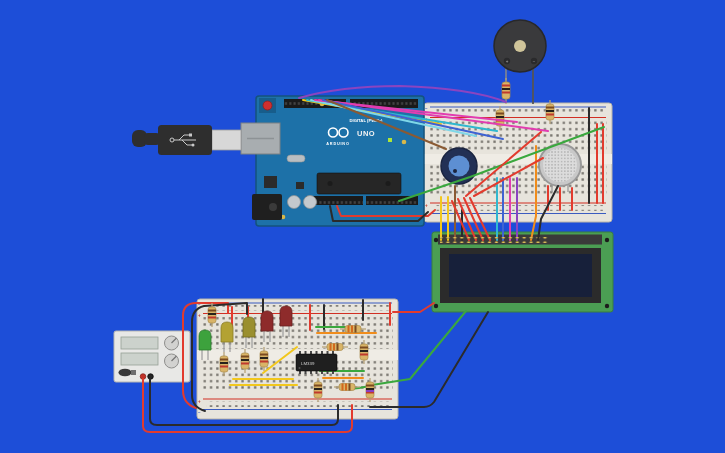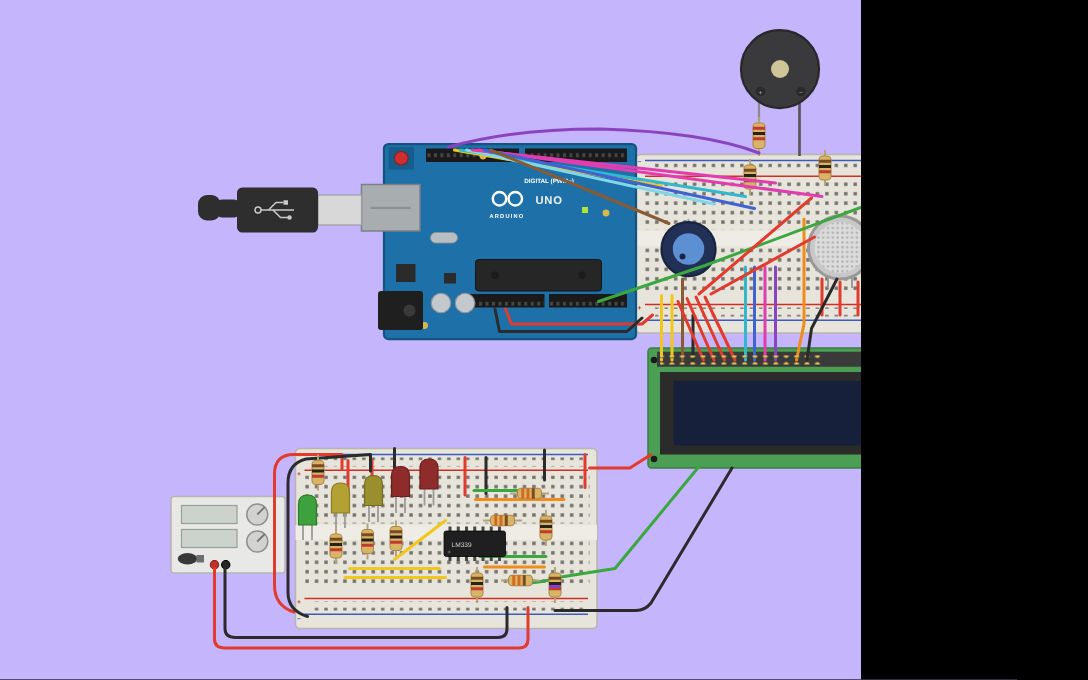--- a/index.html
+++ b/index.html
@@ -1,16 +1,16 @@
 <!DOCTYPE html>
 <html><head>
 <meta charset="utf-8">
 <style>
   html,body{margin:0;padding:0;background:#000;}
-  .stage{position:relative;width:574px;height:453px;background:#c4b5fd;overflow:hidden;
+  .stage{position:relative;width:725px;height:453px;background:#1d4ed8;overflow:hidden;
          font-family:"Liberation Sans",sans-serif;}
   svg{display:block}
   .wire{fill:none;stroke-width:2;stroke-linecap:round;stroke-linejoin:round}
   .lead{stroke:#b5a27a;stroke-width:1.3}
   .w-red{stroke:#e23b2e}.w-black{stroke:#2b2b2b}.w-green{stroke:#3aa83e}
   .w-yellow{stroke:#f2c71c}.w-orange{stroke:#f08c1b}.w-purple{stroke:#8b44c0}
   .w-magenta{stroke:#e23db0}.w-cyan{stroke:#30b8cf}.w-lcyan{stroke:#7fd7e8}
   .w-blue{stroke:#3f63d2}.w-brown{stroke:#8a5a33}
   text{font-family:"Liberation Sans",sans-serif;}
   .bb-sign{font-size:4.5px;font-weight:bold}

